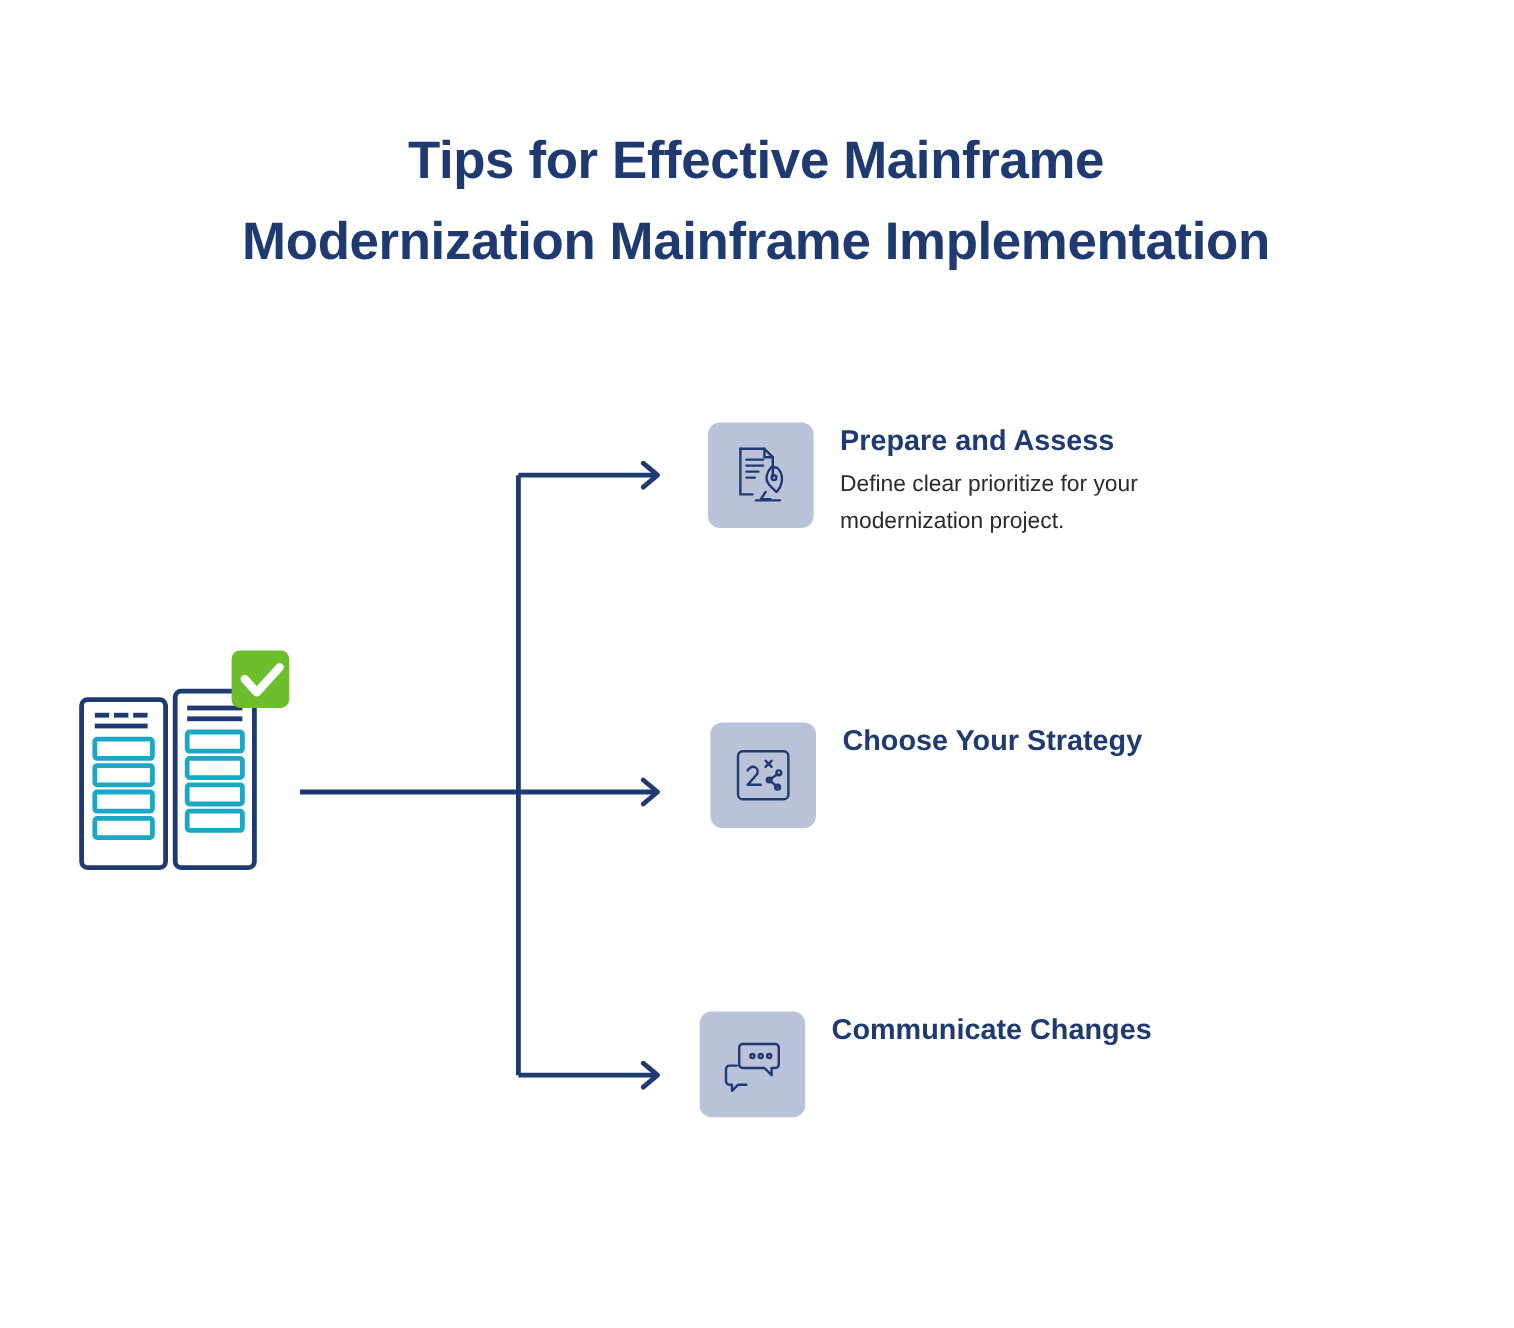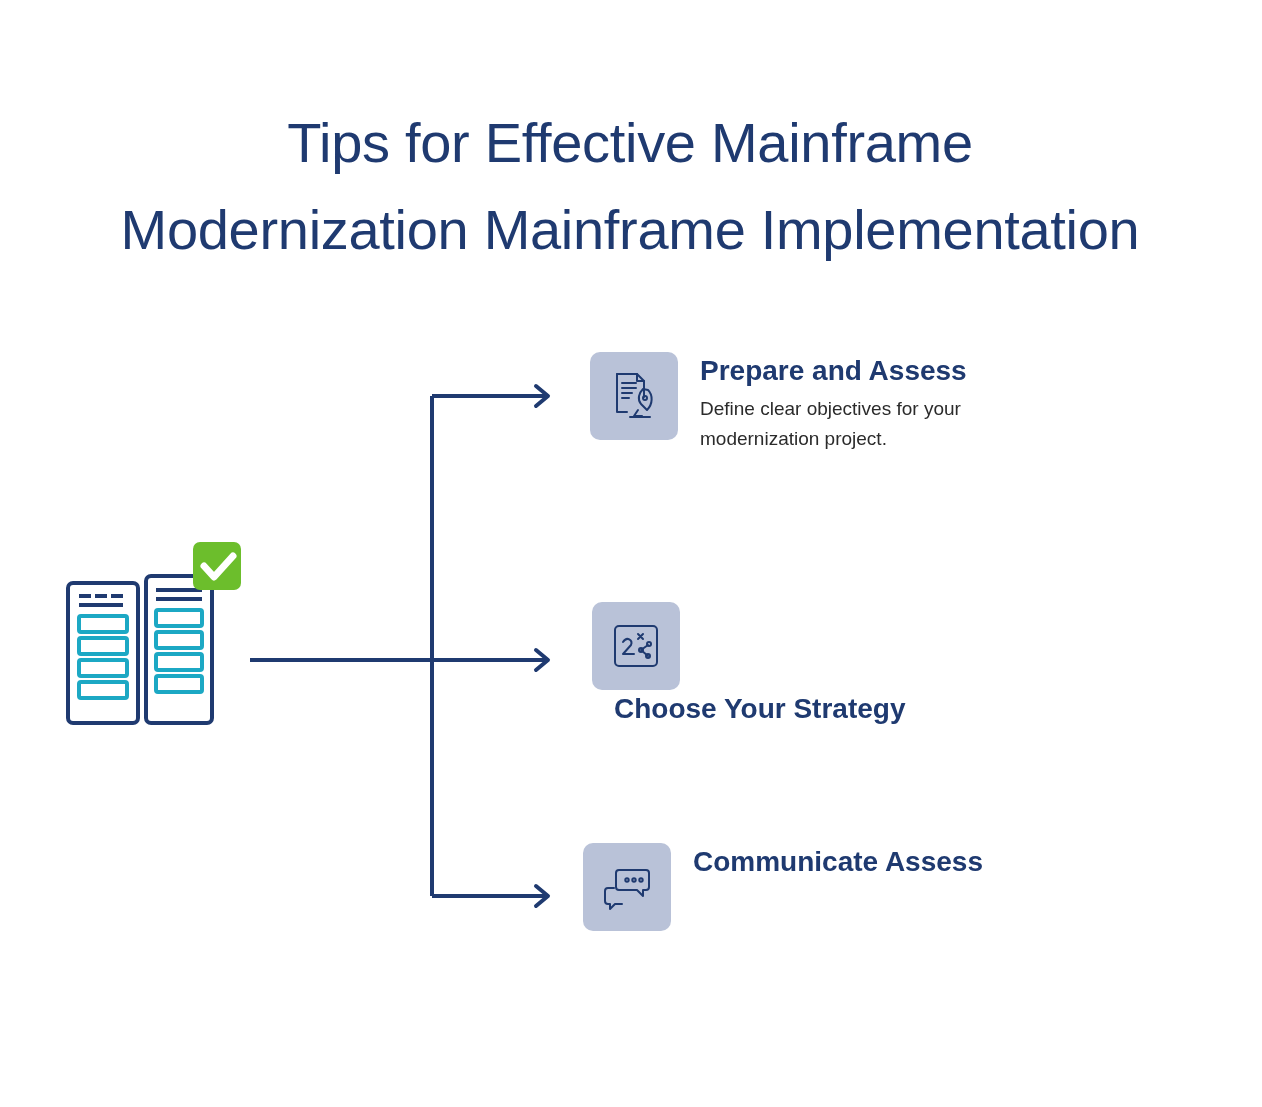--- a/index.html
+++ b/index.html
@@ -14,22 +14,22 @@
     font-family: "Liberation Sans", sans-serif;
     overflow: hidden;
   }
   .title {
     position: absolute;
     left: 0;
     top: 100px;
     width: 1260px;
     text-align: center;
     color: #1f3a70;
-    font-size: 56px;
-    font-weight: normal;
+    font-size: 44px;
+    font-weight: bold;
     line-height: 1.55;
     letter-spacing: -0.3px;
   }
   .title .line { display: block; }
 
   
   .mainframe {
     position: absolute;
     left: 60px;
     top: 538px;
@@ -46,40 +46,40 @@
     height: 620px;
   }
 
   
   .row {
     position: absolute;
     display: flex;
     align-items: flex-start;
   }
   .row-1 { left: 590px; top: 352px; width: 600px; }
-  .row-2 { left: 592px; top: 602px; width: 600px; flex-direction: column; }
+  .row-2 { left: 592px; top: 602px; width: 600px; }
   .row-3 { left: 583px; top: 843px; width: 600px; }
 
   .icon-box {
     width: 88px;
     height: 88px;
     border-radius: 10px;
     background: #b9c2d8;
     flex: 0 0 auto;
     display: flex;
     align-items: center;
     justify-content: center;
   }
   .row-text {
     margin-left: 22px;
     padding-top: 2px;
   }
   .row-heading {
     color: #1f3a70;
-    font-size: 28px;
+    font-size: 24px;
     font-weight: bold;
     line-height: 1.2;
     margin-bottom: 6px;
     white-space: nowrap;
   }
   .row-desc {
     color: #2b2b2b;
     font-size: 19px;
     line-height: 1.62;
     max-width: 475px;
@@ -163,21 +163,21 @@
         <path d="M14 13 h14 M14 18 h14 M14 23 h10 M14 28 h7"></path>
         <path d="M40 20 c5 5 5 14 -1 20 l-6 -6 c-4 -5 -2 -11 2 -15 z"></path>
         <path d="M30 40 l-4 6 h8"></path>
         <path d="M22 47 h20"></path>
         <circle cx="37" cy="28" r="2"></circle>
       </g>
     </svg>
   </div>
   <div class="row-text">
     <div class="row-heading">Prepare and Assess</div>
-    <div class="row-desc">Define clear objectives for your modernization project.</div>
+    <div class="row-desc">Define clear prioritize for your modernization project.</div>
   </div>
 </div>
 
 <div class="row row-2">
   <div class="icon-box">
     <svg width="52" height="52" viewBox="0 0 52 52" xmlns="http://www.w3.org/2000/svg">
       <g fill="none" stroke="#1f3a70" stroke-width="2" stroke-linecap="round" stroke-linejoin="round">
         <rect x="5" y="6" width="42" height="40" rx="4"></rect>
         <path d="M13 22 c4 -6 10 -2 8 3 l-8 9 h11"></path>
         <path d="M28 14 l5 5 M33 14 l-5 5"></path>
@@ -199,15 +199,15 @@
       <g fill="none" stroke="#1f3a70" stroke-width="2" stroke-linecap="round" stroke-linejoin="round">
         <path d="M18 9 h27 a3 3 0 0 1 3 3 v14 a3 3 0 0 1 -3 3 h-3 v6 l-6 -6 h-18 a3 3 0 0 1 -3 -3 v-14 a3 3 0 0 1 3 -3 z"></path>
         <circle cx="26" cy="19" r="1.7"></circle>
         <circle cx="33" cy="19" r="1.7"></circle>
         <circle cx="40" cy="19" r="1.7"></circle>
         <path d="M13 27 h-6 a3 3 0 0 0 -3 3 v10 a3 3 0 0 0 3 3 h2 v5 l5 -5 h7"></path>
       </g>
     </svg>
   </div>
   <div class="row-text">
-    <div class="row-heading">Communicate Assess</div>
+    <div class="row-heading">Communicate Changes</div>
   </div>
 </div>
 
 </body></html>

